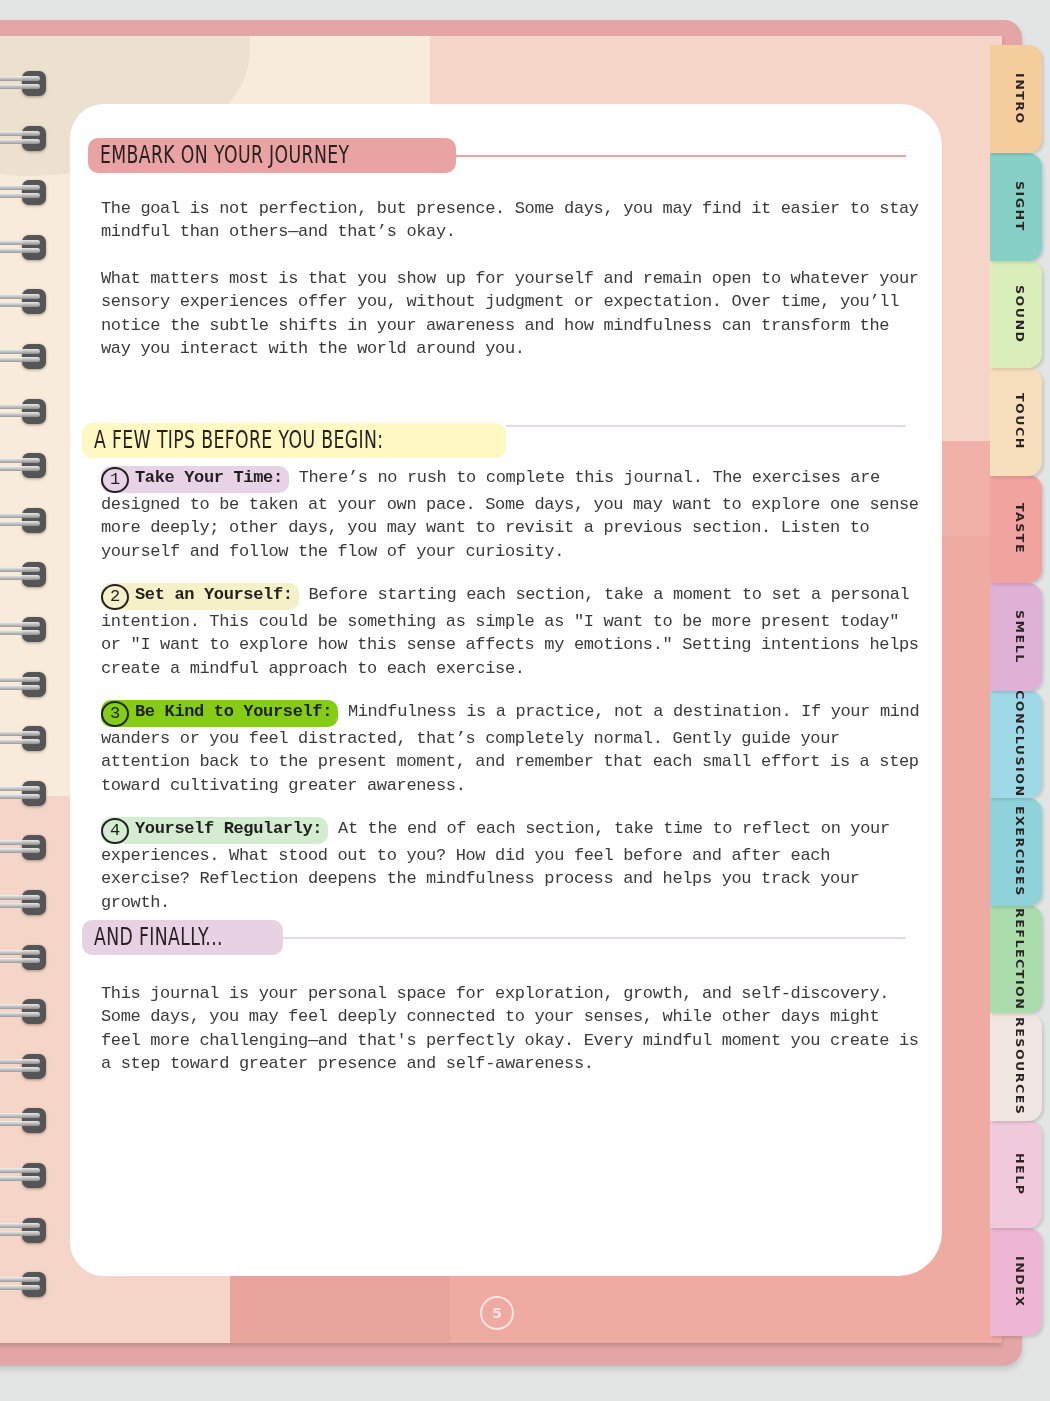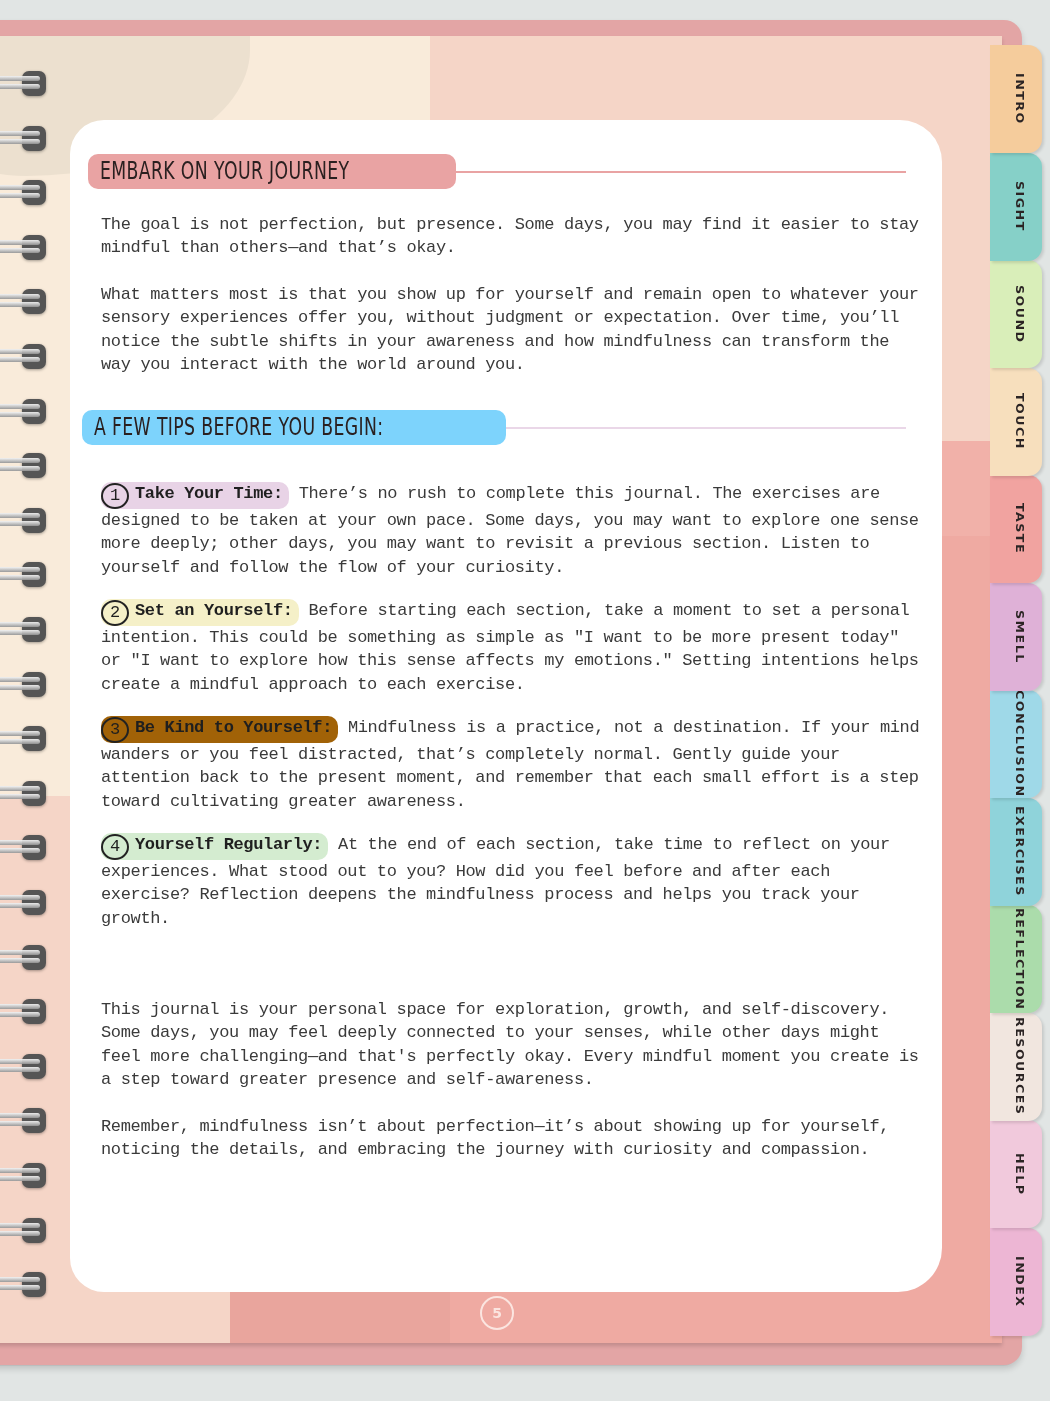--- a/index.html
+++ b/index.html
@@ -167,53 +167,56 @@
       <span>INDEX</span>
     </div>
   </div>
 
 <div class="page">
   <div class="blob-pink2"></div>
   <div class="blob-pink1" style="opacity:0.85"></div>
   <div class="blob-cream"></div>
   <div class="blob-beige"></div>
 
-  <div class="card" style="left:80px; top:84px;">
+  <div class="card" style="left:80px; top:68px;">
 
     <div class="heading-row" style="top:34px;">
       <div class="heading-pill" id="h0pill" style="background: rgb(233, 163, 163);"><span>EMBARK ON YOUR JOURNEY</span></div>
       <div class="heading-line" id="h0line" style="background: rgb(233, 163, 163);"></div>
     </div>
     <p class="para" style="top:93px;">The goal is not perfection, but presence. Some days, you may find it easier to stay mindful than others—and that’s okay.</p>
     <p class="para" style="top:163px;">What matters most is that you show up for yourself and remain open to whatever your sensory experiences offer you, without judgment or expectation. Over time, you’ll notice the subtle shifts in your awareness and how mindfulness can transform the way you interact with the world around you.</p>
 
     <div class="heading-row" style="top:290px;">
-      <div class="heading-pill" id="h1pill" style="margin-left: -6px; background: #7dd3fc;"><span>A FEW TIPS BEFORE YOU BEGIN:</span></div>
+      <div class="heading-pill" id="h1pill" style="margin-left: -6px; background: #fef9c3; margin-top: 29px;"><span>A FEW TIPS BEFORE YOU BEGIN:</span></div>
       <div class="heading-line" id="h1line" style="background: rgb(234, 215, 232);"></div>
     </div>
 
     <p class="para" style="top:362px;">
       <span class="tip-label" id="tip0" style="background: rgb(232, 211, 230);"><span class="num">1</span><span>Take Your Time:</span></span>
       <span>There’s no rush to complete this journal. The exercises are designed to be taken at your own pace. Some days, you may want to explore one sense more deeply; other days, you may want to revisit a previous section. Listen to yourself and follow the flow of your curiosity.</span>
     </p>
     <p class="para" style="top:479px;">
       <span class="tip-label" id="tip1" style="background: rgb(245, 240, 200);"><span class="num">2</span><span>Set an Yourself:</span></span>
       <span>Before starting each section, take a moment to set a personal intention. This could be something as simple as "I want to be more present today" or "I want to explore how this sense affects my emotions." Setting intentions helps create a mindful approach to each exercise.</span>
     </p>
     <p class="para" style="top:596px;">
-      <span class="tip-label" id="tip2" style="background: #a16207;"><span class="num">3</span><span>Be Kind to Yourself:</span></span>
+      <span class="tip-label" id="tip2" style="background: #84cc16;"><span class="num">3</span><span>Be Kind to Yourself:</span></span>
       <span>Mindfulness is a practice, not a destination. If your mind wanders or you feel distracted, that’s completely normal. Gently guide your attention back to the present moment, and remember that each small effort is a step toward cultivating greater awareness.</span>
     </p>
     <p class="para" style="top:713px;">
       <span class="tip-label" id="tip3" style="background: rgb(212, 236, 208);"><span class="num">4</span><span>Yourself Regularly:</span></span>
       <span>At the end of each section, take time to reflect on your experiences. What stood out to you? How did you feel before and after each exercise? Reflection deepens the mindfulness process and helps you track your growth.</span>
     </p>
 
+    <div class="heading-row" style="top:816px;">
+      <div class="heading-pill" id="h2pill" style="margin-left: -6px; background: rgb(230, 210, 227);"><span>AND FINALLY...</span></div>
+      <div class="heading-line" id="h2line" style="background: rgb(234, 215, 232);"></div>
+    </div>
     <p class="para" style="top:878px;">This journal is your personal space for exploration, growth, and self-discovery. Some days, you may feel deeply connected to your senses, while other days might feel more challenging—and that's perfectly okay. Every mindful moment you create is a step toward greater presence and self-awareness.</p>
-    <p class="para" style="top:995px;">Remember, mindfulness isn’t about perfection—it’s about showing up for yourself, noticing the details, and embracing the journey with curiosity and compassion.</p>
   </div>
 
   <div class="page-num">5</div>
 </div>
 
 <div class="spiral" id="spiral">
     <div class="ring" style="top: 0px;">
       <div class="hole"></div>
       <div class="wire w1"></div>
       <div class="wire w2"></div>

